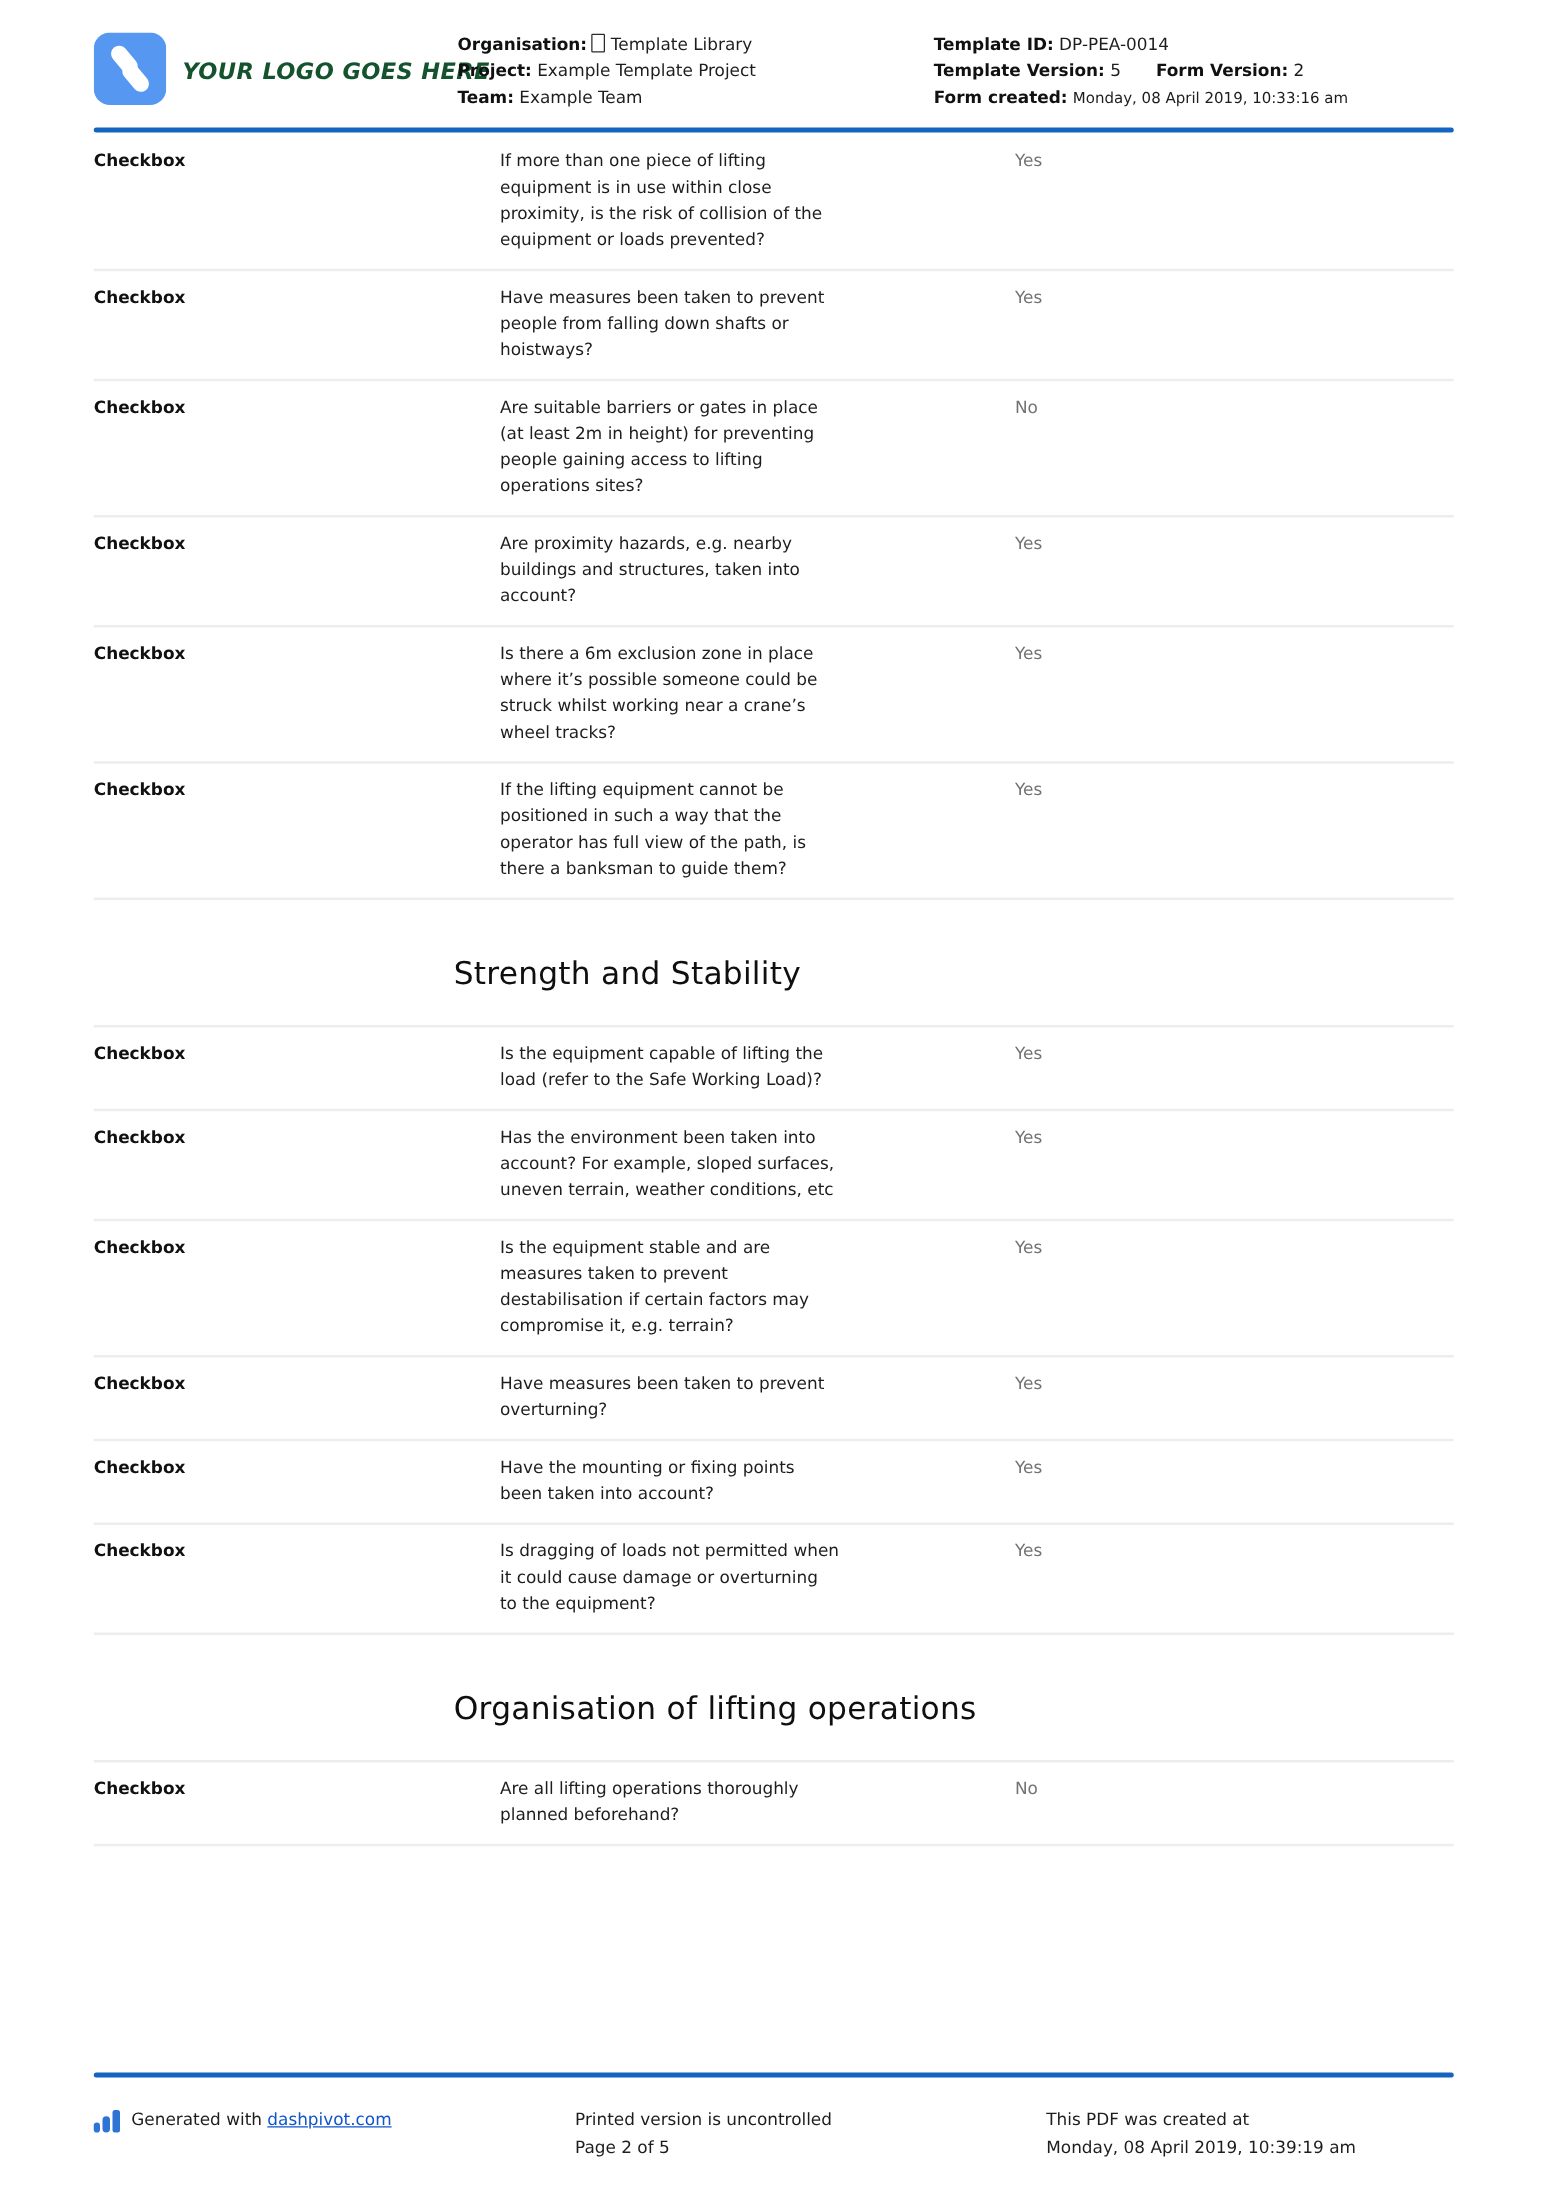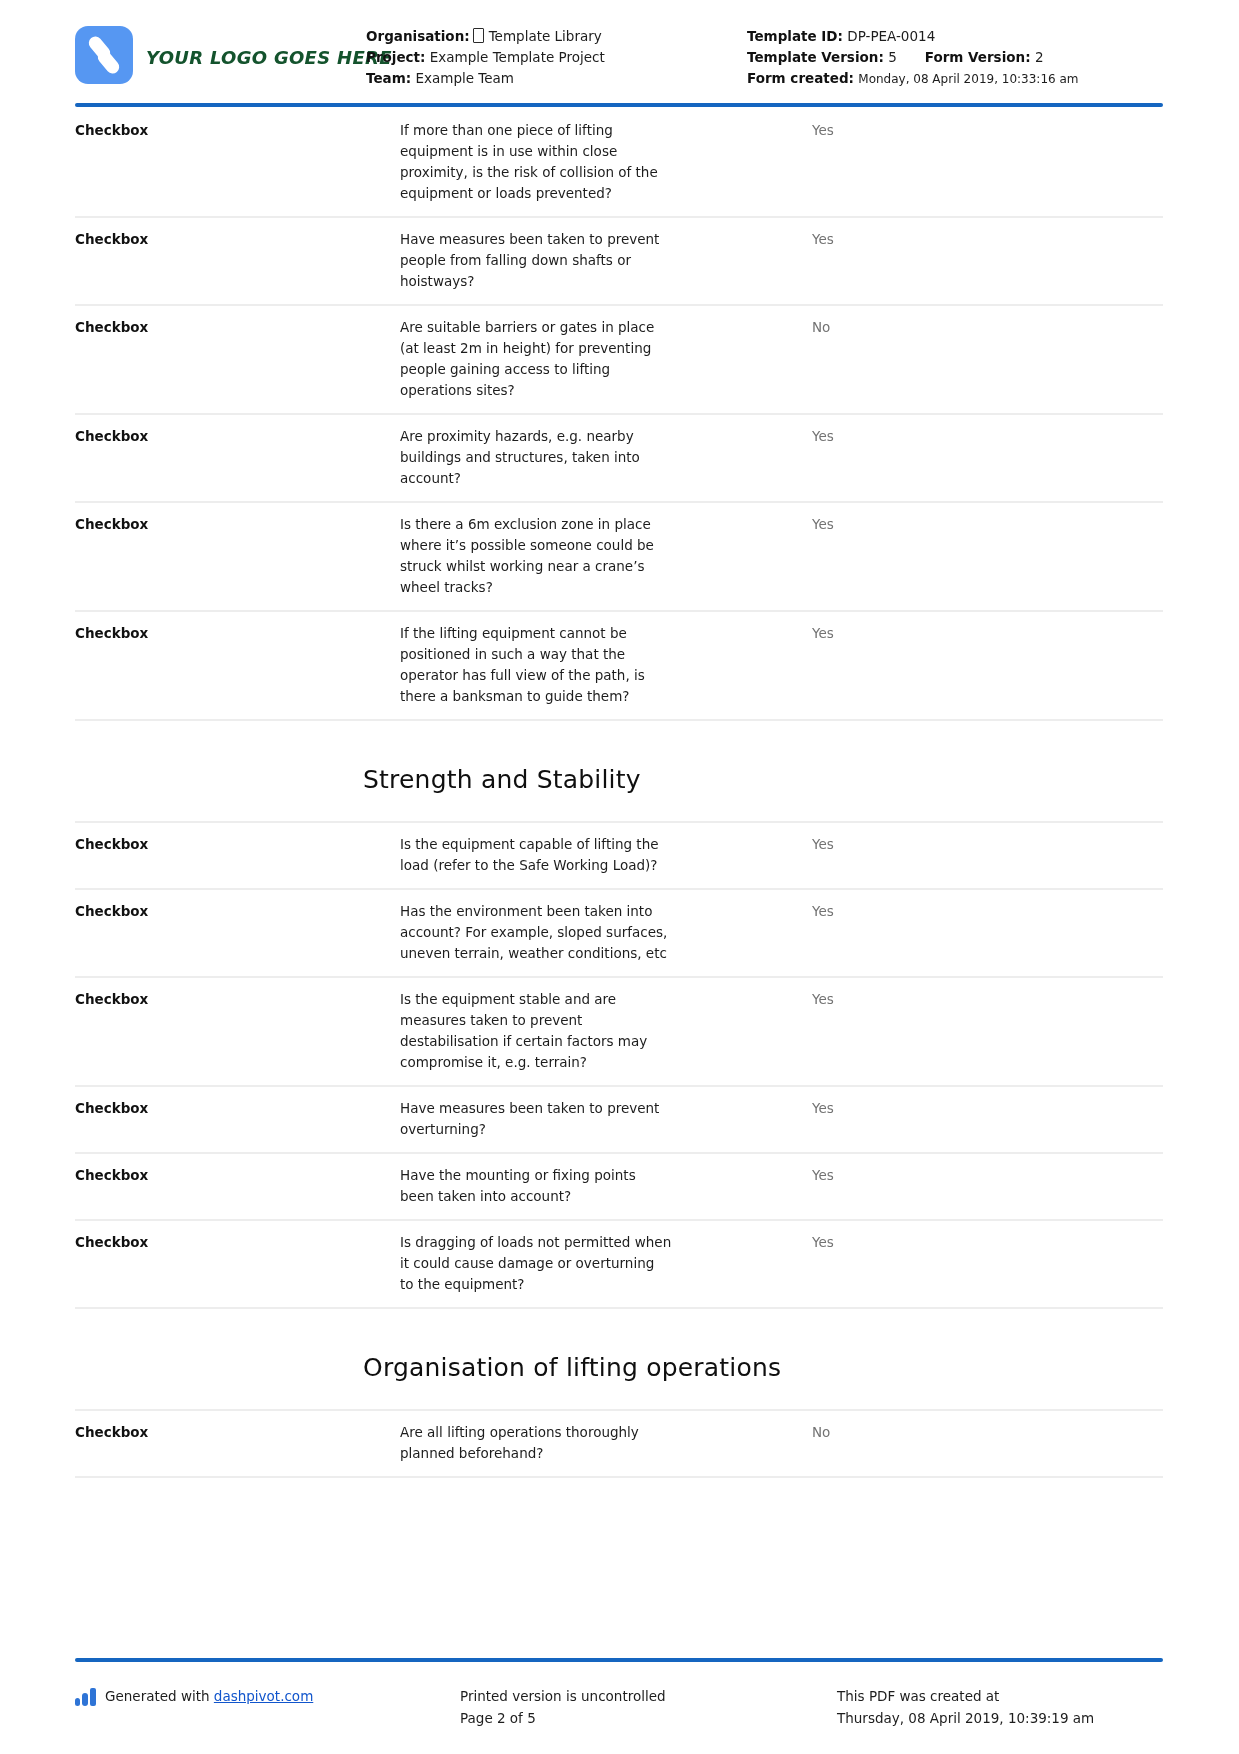--- a/index.html
+++ b/index.html
@@ -204,17 +204,17 @@
             <i></i>
           </span>
         <span class="gen-text"><span>Generated with</span> <a href="#">dashpivot.com</a></span>
       </div>
       <div>
         <div>Printed version is uncontrolled</div>
         <div>Page 2 of 5</div>
       </div>
       <div>
         <div>This PDF was created at</div>
-        <div>Thursday, 08 April 2019, 10:39:19 am</div>
+        <div>Monday, 08 April 2019, 10:39:19 am</div>
       </div>
     </div>
   </div>
 </div>
 
 </body></html>

